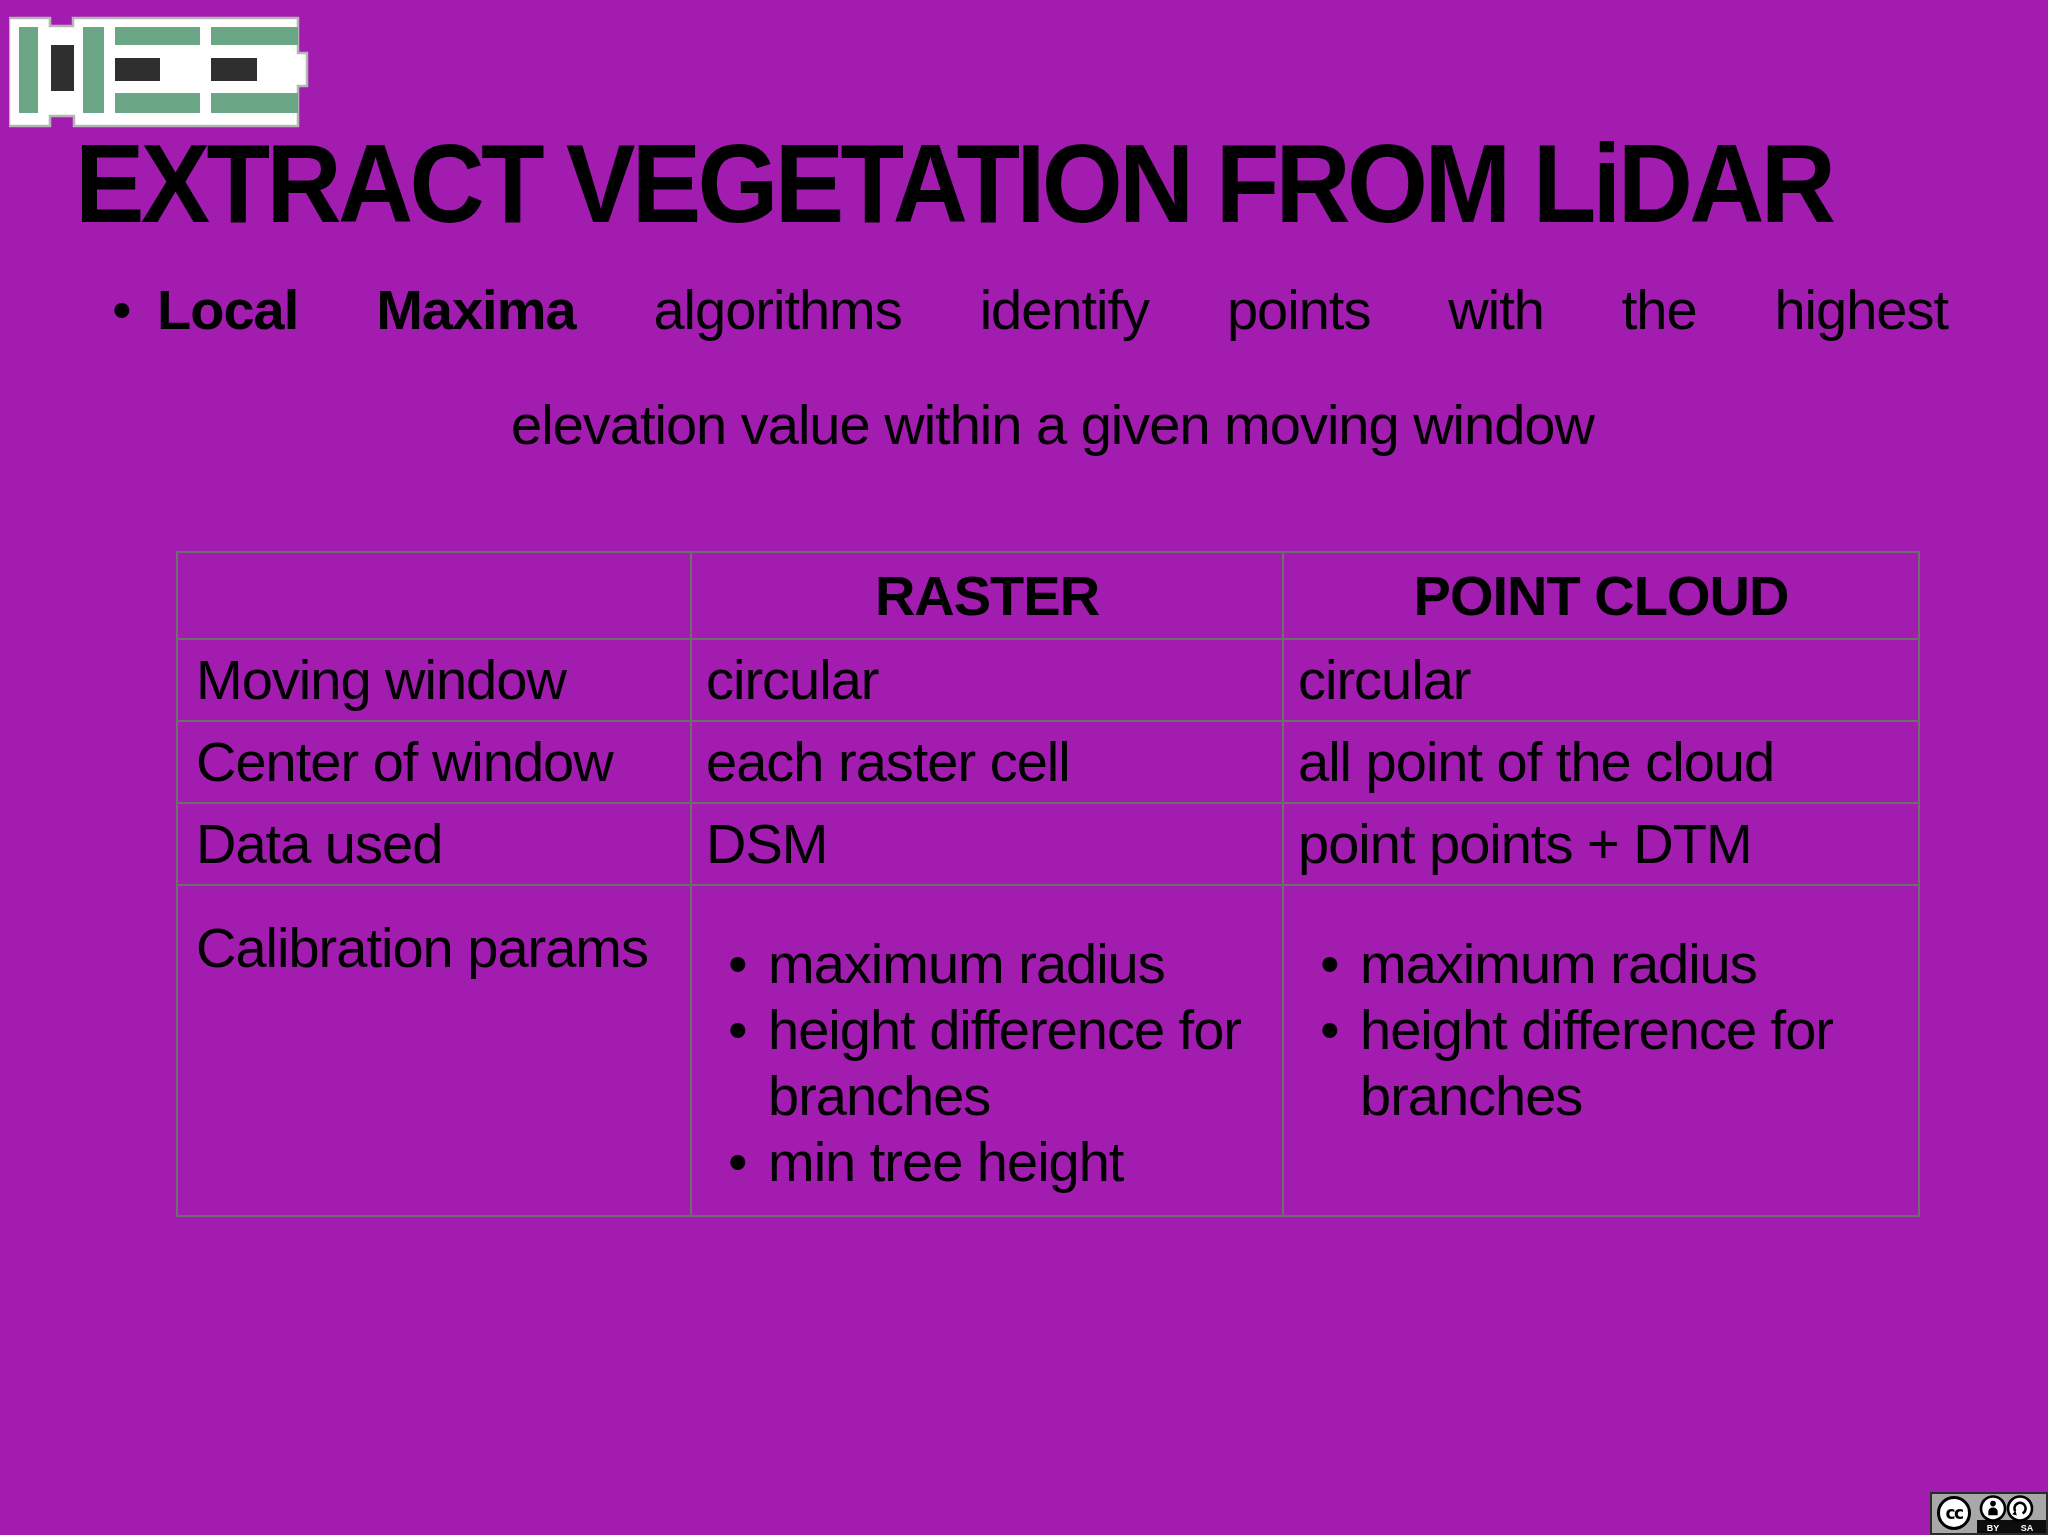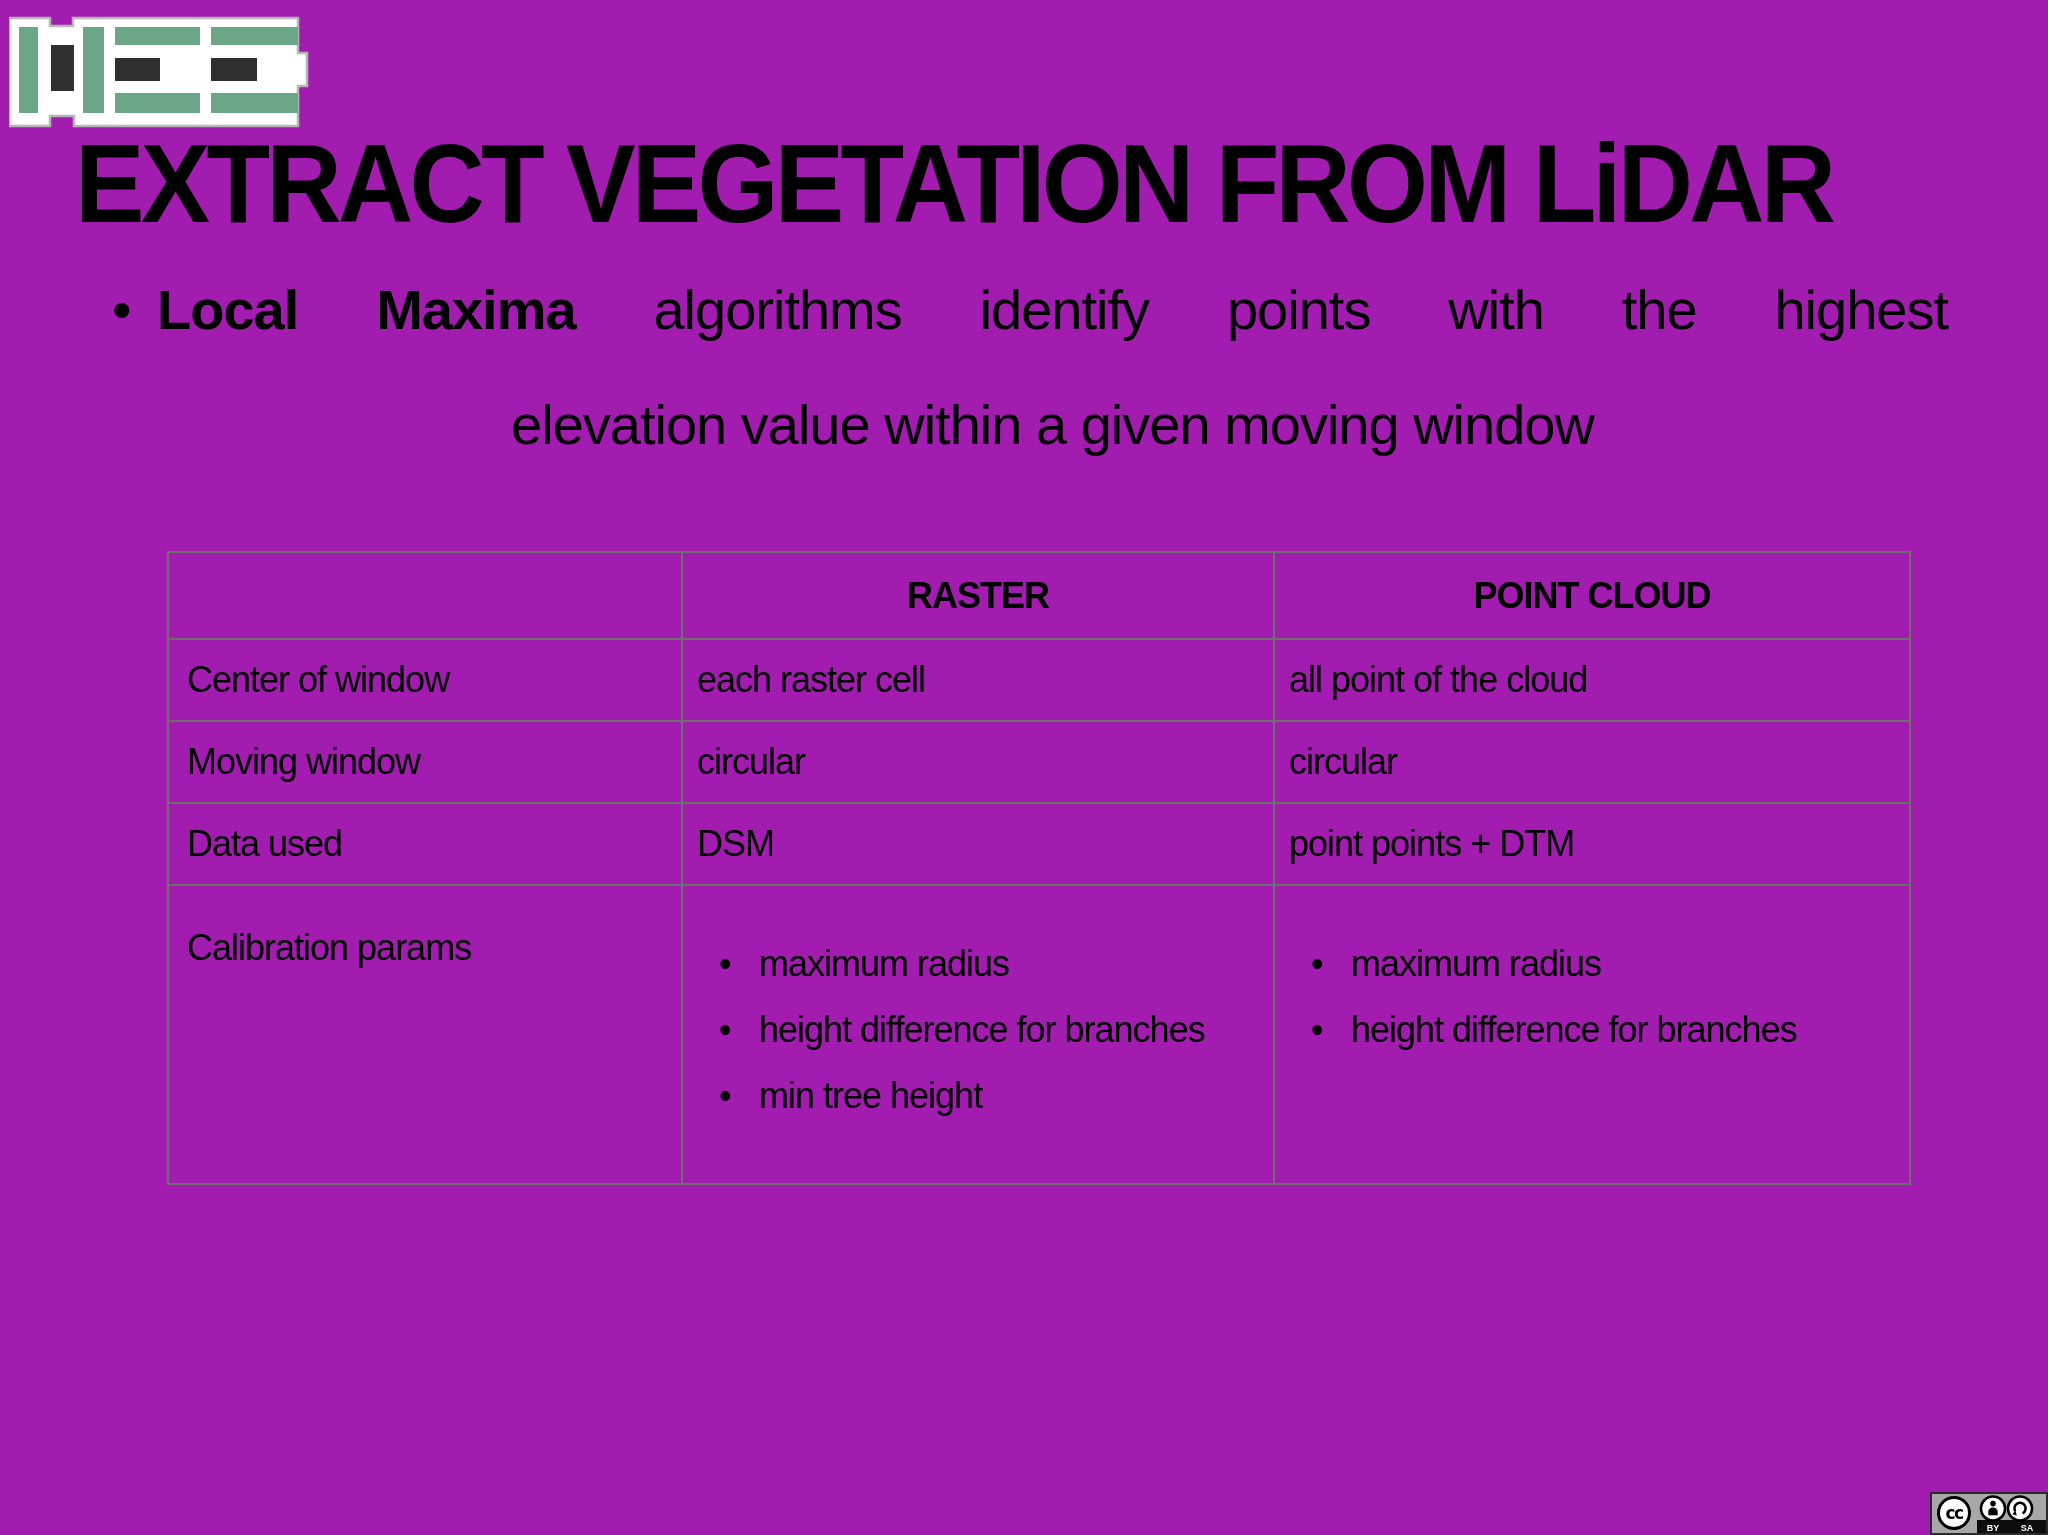--- a/index.html
+++ b/index.html
@@ -29,23 +29,23 @@
     display:flex;align-items:flex-start;
     font-size:56px;line-height:77px;letter-spacing:-1px;
   }
   .para .dot{width:45px;flex:0 0 45px;}
   .para .ptext{flex:1;}
   .para .l1{text-align:justify;text-align-last:justify;}
   .para .l2{text-align:center;margin-top:38px;}
 
   
   table.cmp{
-    position:absolute;left:167px;top:551px;width:1742px;
+    position:absolute;left:176px;top:551px;width:1742px;
     border-collapse:collapse;table-layout:fixed;
-    font-size:36px;line-height:66px;letter-spacing:-1px;
+    font-size:56px;line-height:66px;letter-spacing:-1px;
   }
   table.cmp td,table.cmp th{
     border:2px solid #6e6e6e;
     padding:4px 14px 4px 14px;
     vertical-align:middle;
     text-align:left;font-weight:normal;
     overflow:hidden;
   }
   table.cmp td.lbl{padding-left:18px;}
   table.cmp tr.hdr th{text-align:center;font-weight:bold;height:77px;}
@@ -94,28 +94,28 @@
       <col style="width:592px">
       <col style="width:636px">
     </colgroup>
     <tbody>
       <tr class="hdr">
         <th></th>
         <th>RASTER</th>
         <th>POINT CLOUD</th>
       </tr>
       <tr class="datarow">
+        <td class="lbl">Moving window</td>
+        <td>circular</td>
+        <td>circular</td>
+      </tr>
+      <tr class="datarow">
         <td class="lbl">Center of window</td>
         <td>each raster cell</td>
         <td>all point of the cloud</td>
-      </tr>
-      <tr class="datarow">
-        <td class="lbl">Moving window</td>
-        <td>circular</td>
-        <td>circular</td>
       </tr>
       <tr class="datarow">
         <td class="lbl">Data used</td>
         <td>DSM</td>
         <td>point points + DTM</td>
       </tr>
       <tr class="cal">
         <td class="lbl">Calibration params</td>
         <td>
           <ul>

